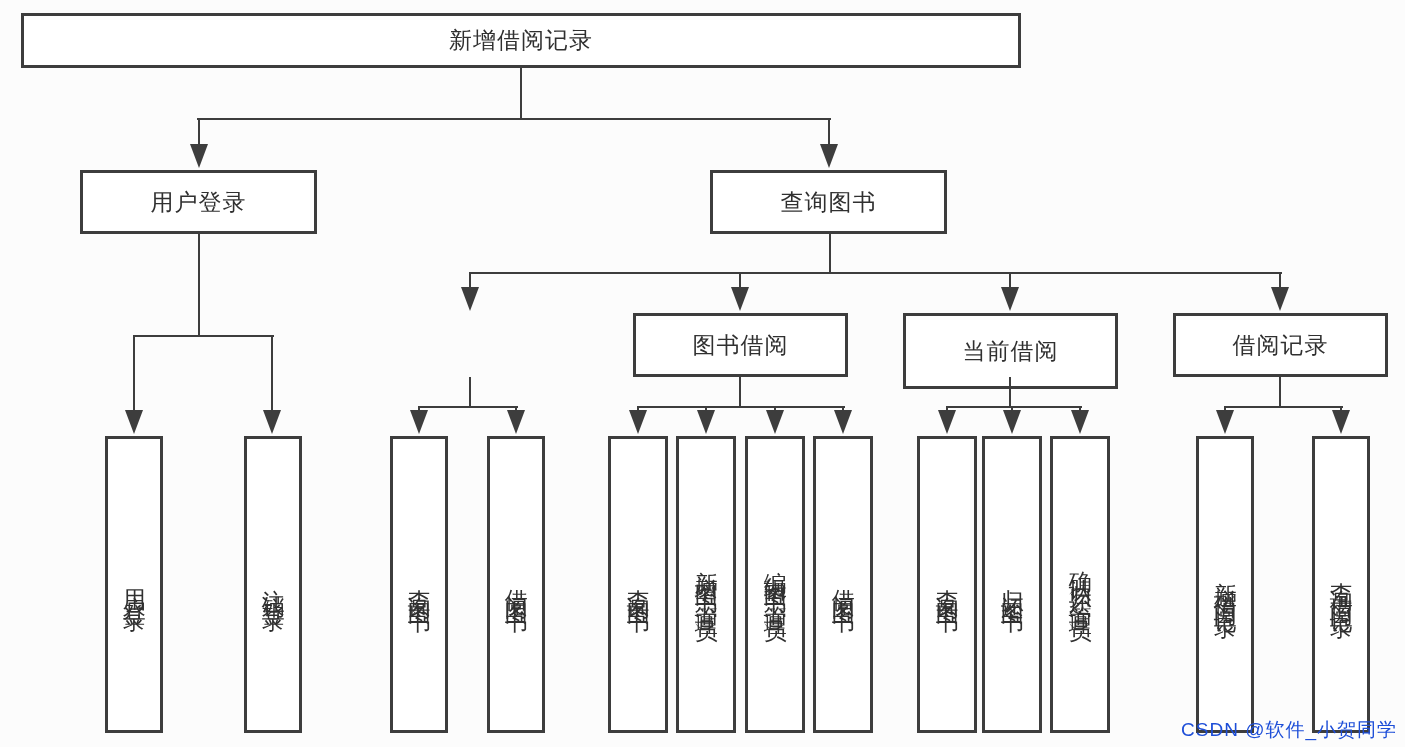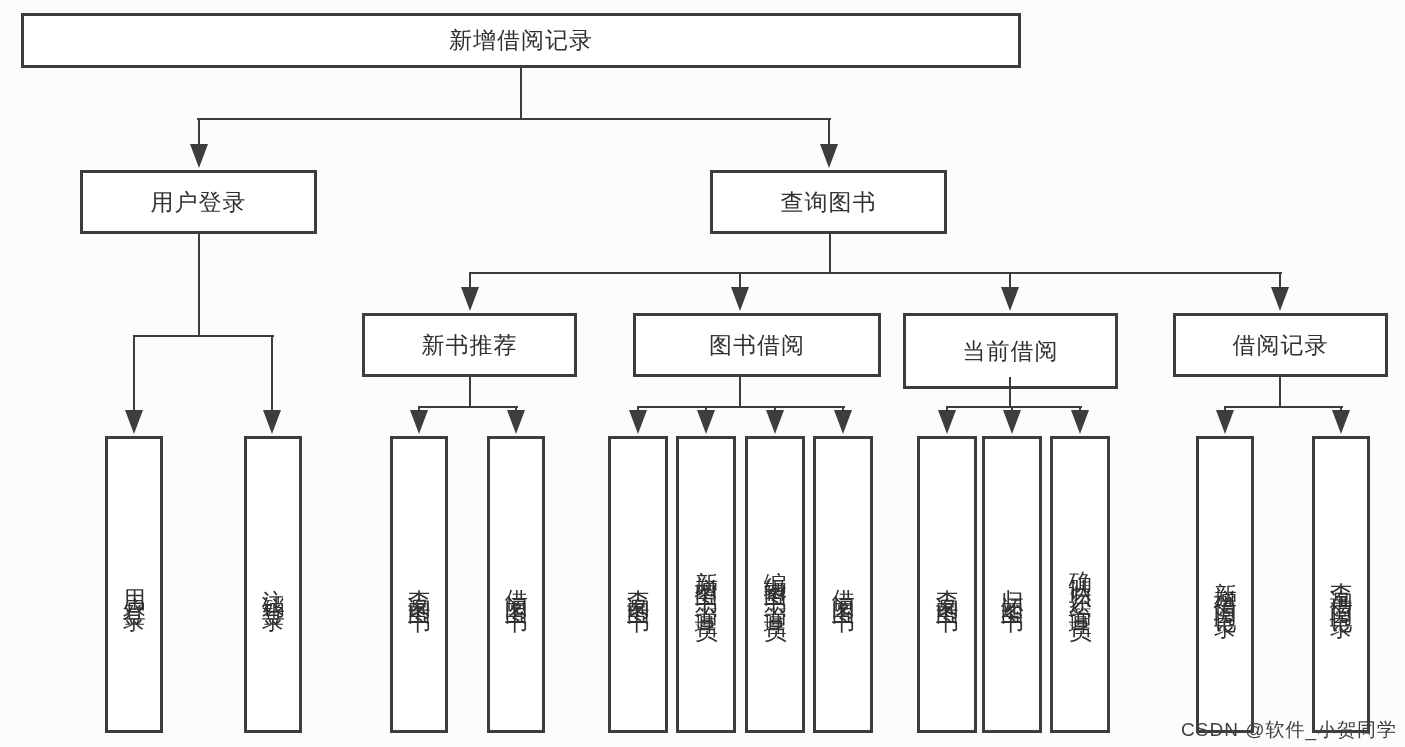--- a/index.html
+++ b/index.html
@@ -69,45 +69,42 @@
     height: 0;
     border-left: 9px solid transparent;
     border-right: 9px solid transparent;
     border-top: 24px solid #3d3d3d;
   }
   .watermark {
     position: absolute;
     right: 8px;
     bottom: 4px;
     font-size: 19px;
-    color: #404040;
+    color: #1d4ed8;
     letter-spacing: 1px;
     white-space: nowrap;
   }
 </style>
 </head>
 <body>
 
 <div class="canvas">
 
   <div class="box" style="left:21px; top:13px; width:1000px; height:55px;">
     <span class="lbl">新增借阅记录</span>
   </div>
 
   <div class="box" style="left:80px; top:170px; width:237px; height:64px;">
     <span class="lbl">用户登录</span>
   </div>
   <div class="box" style="left:710px; top:170px; width:237px; height:64px;">
     <span class="lbl">查询图书</span>
   </div>
 
-  <div class="box" style="left:362px; top:313px; width:215px; height:64px;">
-    <span class="lbl">新书推荐</span>
-  </div>
-  <div class="box" style="left:633px; top:313px; width:248px; height:64px;">
+  <div class="box" style="left:633px; top:313px; width:215px; height:64px;">
     <span class="lbl">图书借阅</span>
   </div>
   <div class="box" style="left:903px; top:313px; width:215px; height:76px;">
     <span class="lbl">当前借阅</span>
   </div>
   <div class="box" style="left:1173px; top:313px; width:215px; height:64px;">
     <span class="lbl">借阅记录</span>
   </div>
 
   <div class="box" style="left:105px; top:436px; width:58px; height:297px;">

